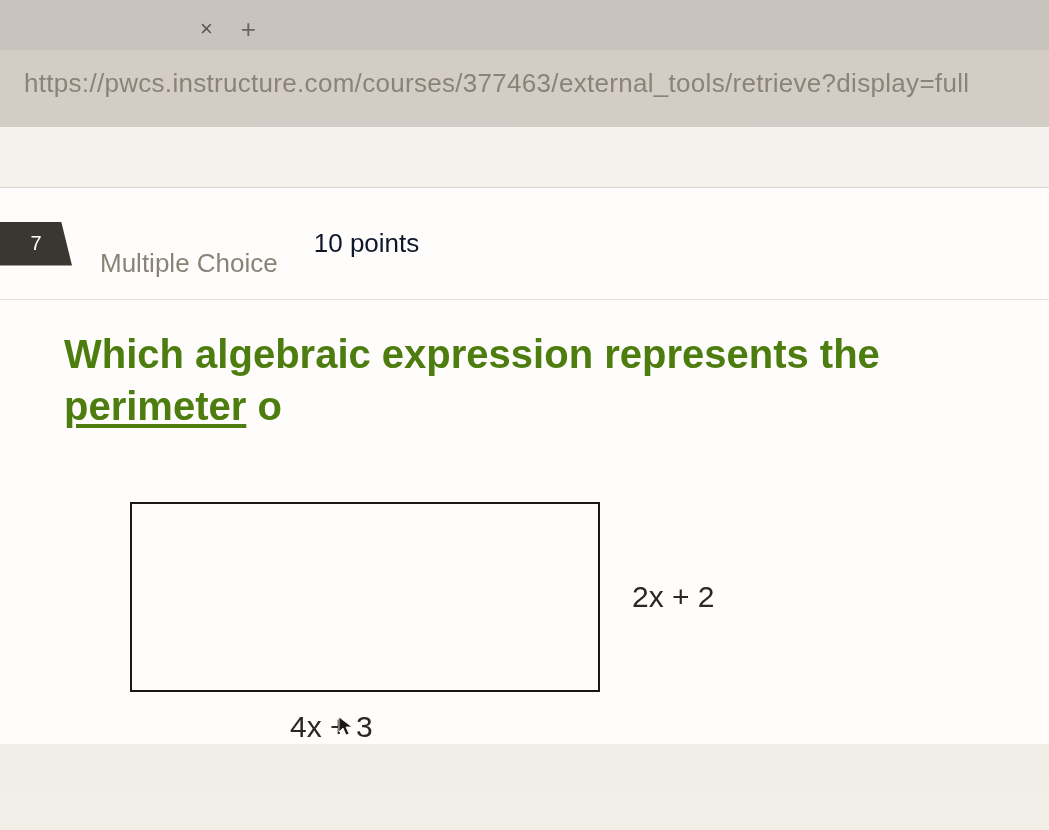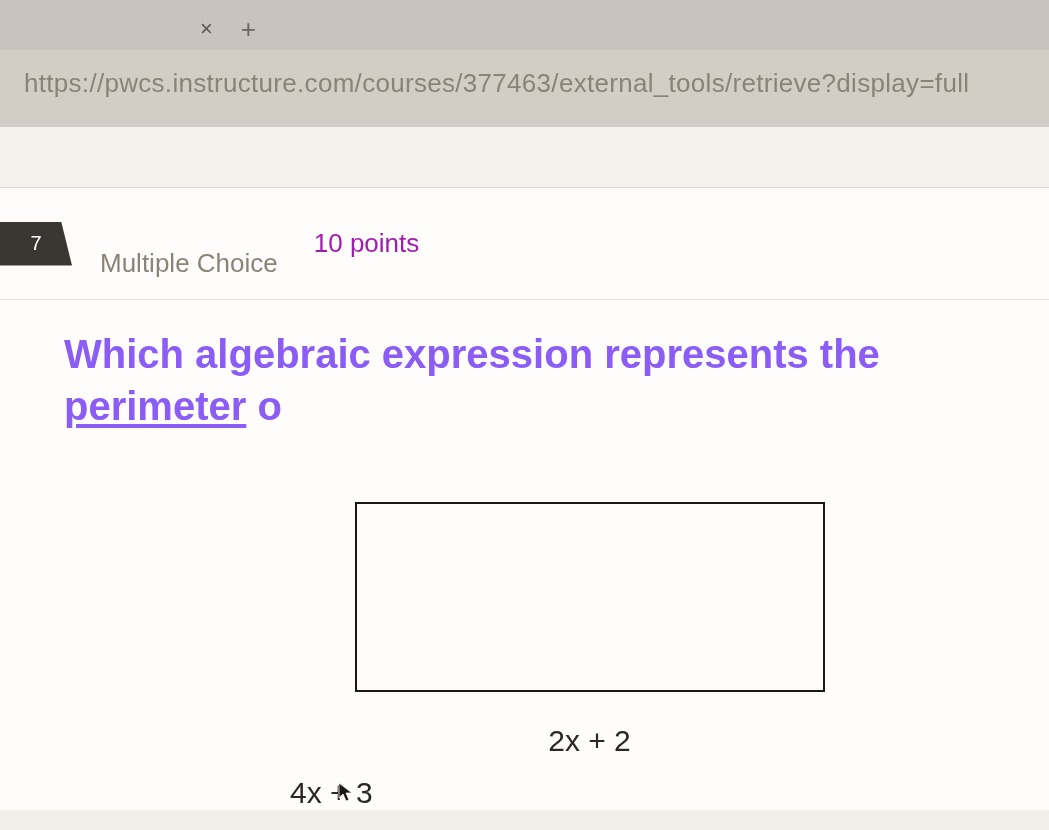--- a/index.html
+++ b/index.html
@@ -83,40 +83,39 @@
       clip-path: polygon(0 0, 85% 0, 100% 100%, 0 100%);
     }
     .question-type {
       font-size: 26px;
       color: #8a8378;
       margin-left: 8px;
       margin-top: 40px;
     }
     .question-points {
       font-size: 26px;
-      color: #a21caf;
+      color: #0f172a;
       margin-left: 16px;
     }
     .question-text {
       font-size: 40px;
       font-weight: 600;
-      color: #8b5cf6;
+      color: #4d7c0f;
       padding: 28px 10px 40px 64px;
       line-height: 1.3;
     }
     .perimeter-word {
       text-decoration: underline;
       text-underline-offset: 4px;
     }
     .figure-area {
       padding: 30px 0 0 130px;
       display: flex;
       align-items: center;
       gap: 32px;
-      flex-direction: column;
     }
     .rectangle {
       width: 470px;
       height: 190px;
       border: 2px solid #1a1816;
       background: #fefdfb;
     }
     .side-label {
       font-size: 30px;
       color: #2a2826;

